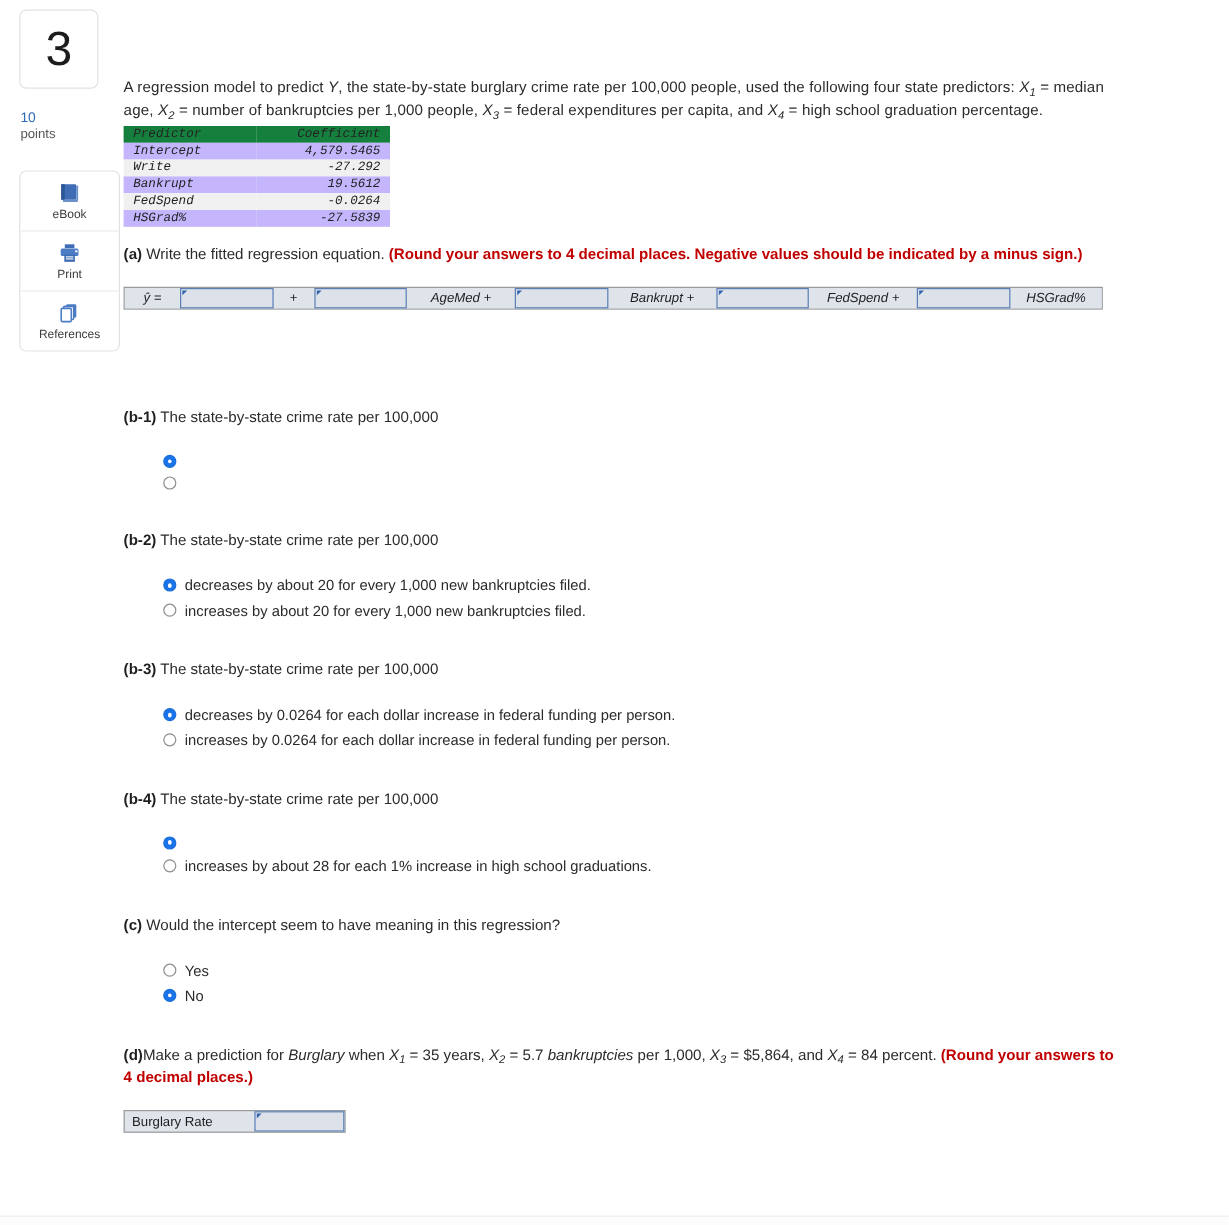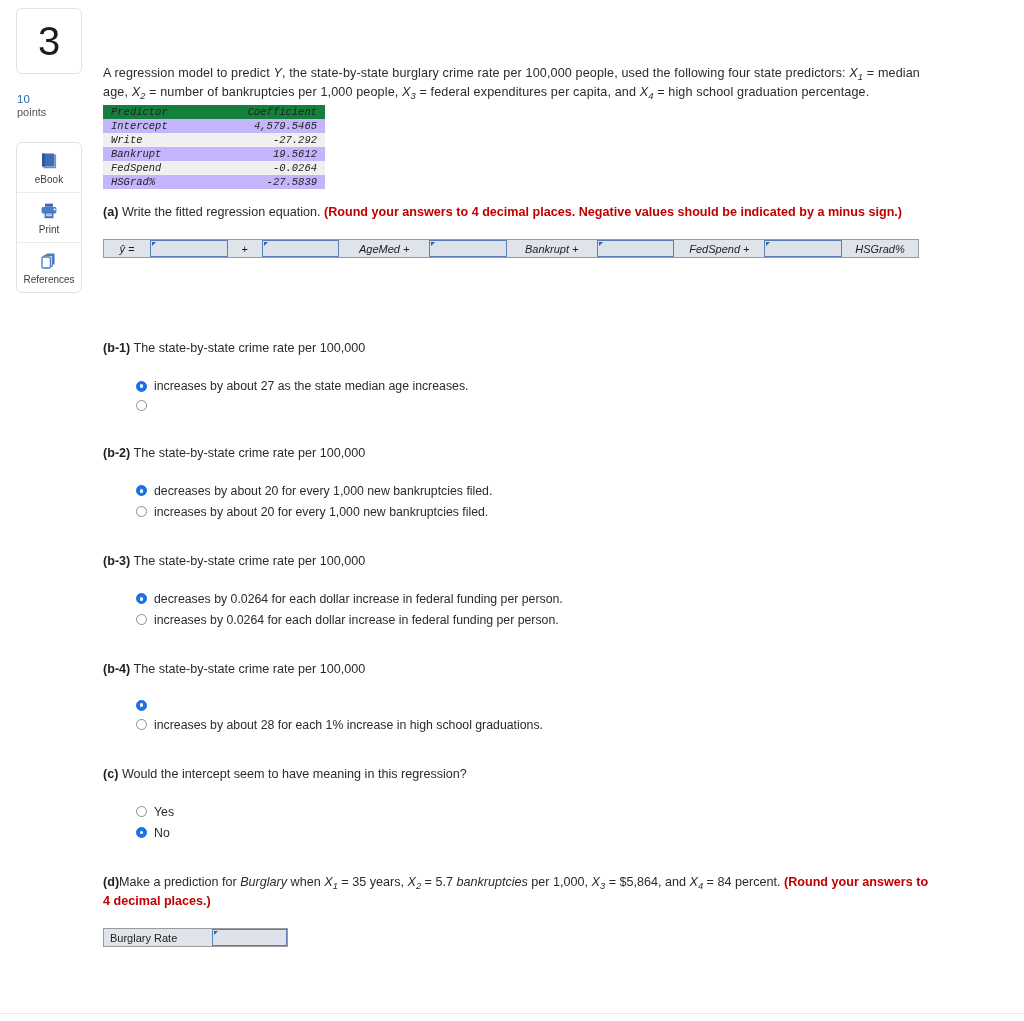--- a/index.html
+++ b/index.html
@@ -51,21 +51,21 @@
   .points-value {
     color: #2f6bb5;
     font-size: 11.5px;
   }
   .points-label {
     color: #555555;
     font-size: 11px;
   }
   .tool-box {
     margin-top: 22px;
-    width: 66px;
+    width: 84px;
     border: 1px solid #e2e2e2;
     border-radius: 6px;
     background: #ffffff;
     box-sizing: border-box;
     overflow: hidden;
   }
   .tool-item {
     padding: 9px 2px 7px 2px;
     text-align: center;
     border-bottom: 1px solid #ececec;
@@ -395,21 +395,20 @@
     <div class="eq-input"></div>
     <div class="eq-label tail">HSGrad%</div>
   </div>
 
   <div class="part" style="margin-top:81px;"><b>(b-1)</b>
     <span>The state-by-state crime rate per 100,000</span>
   </div>
   <div class="options">
     <div class="opt">
       <span class="radio checked"></span>
-      <span class="opt-label">increases by about 27 as the state median age increases.</span>
     </div>
     <div class="opt">
       <span class="radio"></span>
     </div>
   </div>
 
   <div class="part" style="margin-top:33px;"><b>(b-2)</b>
     <span>The state-by-state crime rate per 100,000</span>
   </div>
   <div class="options">

